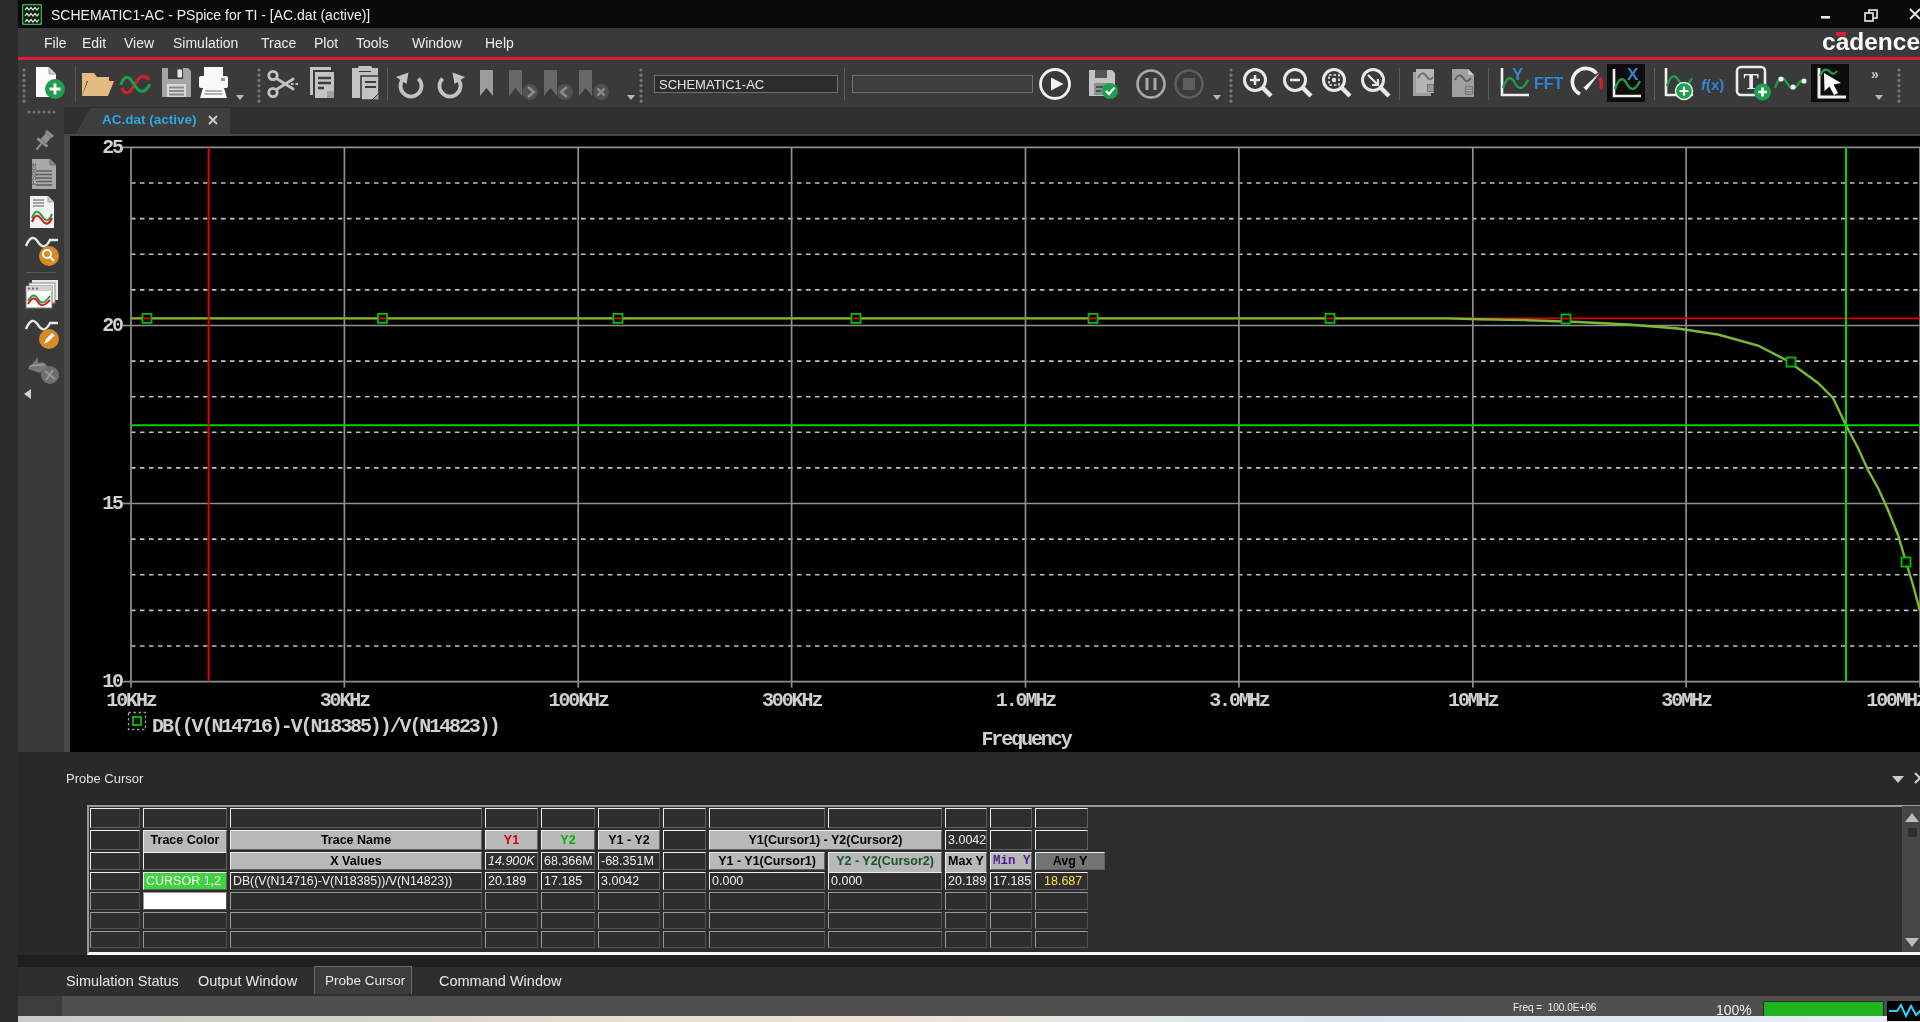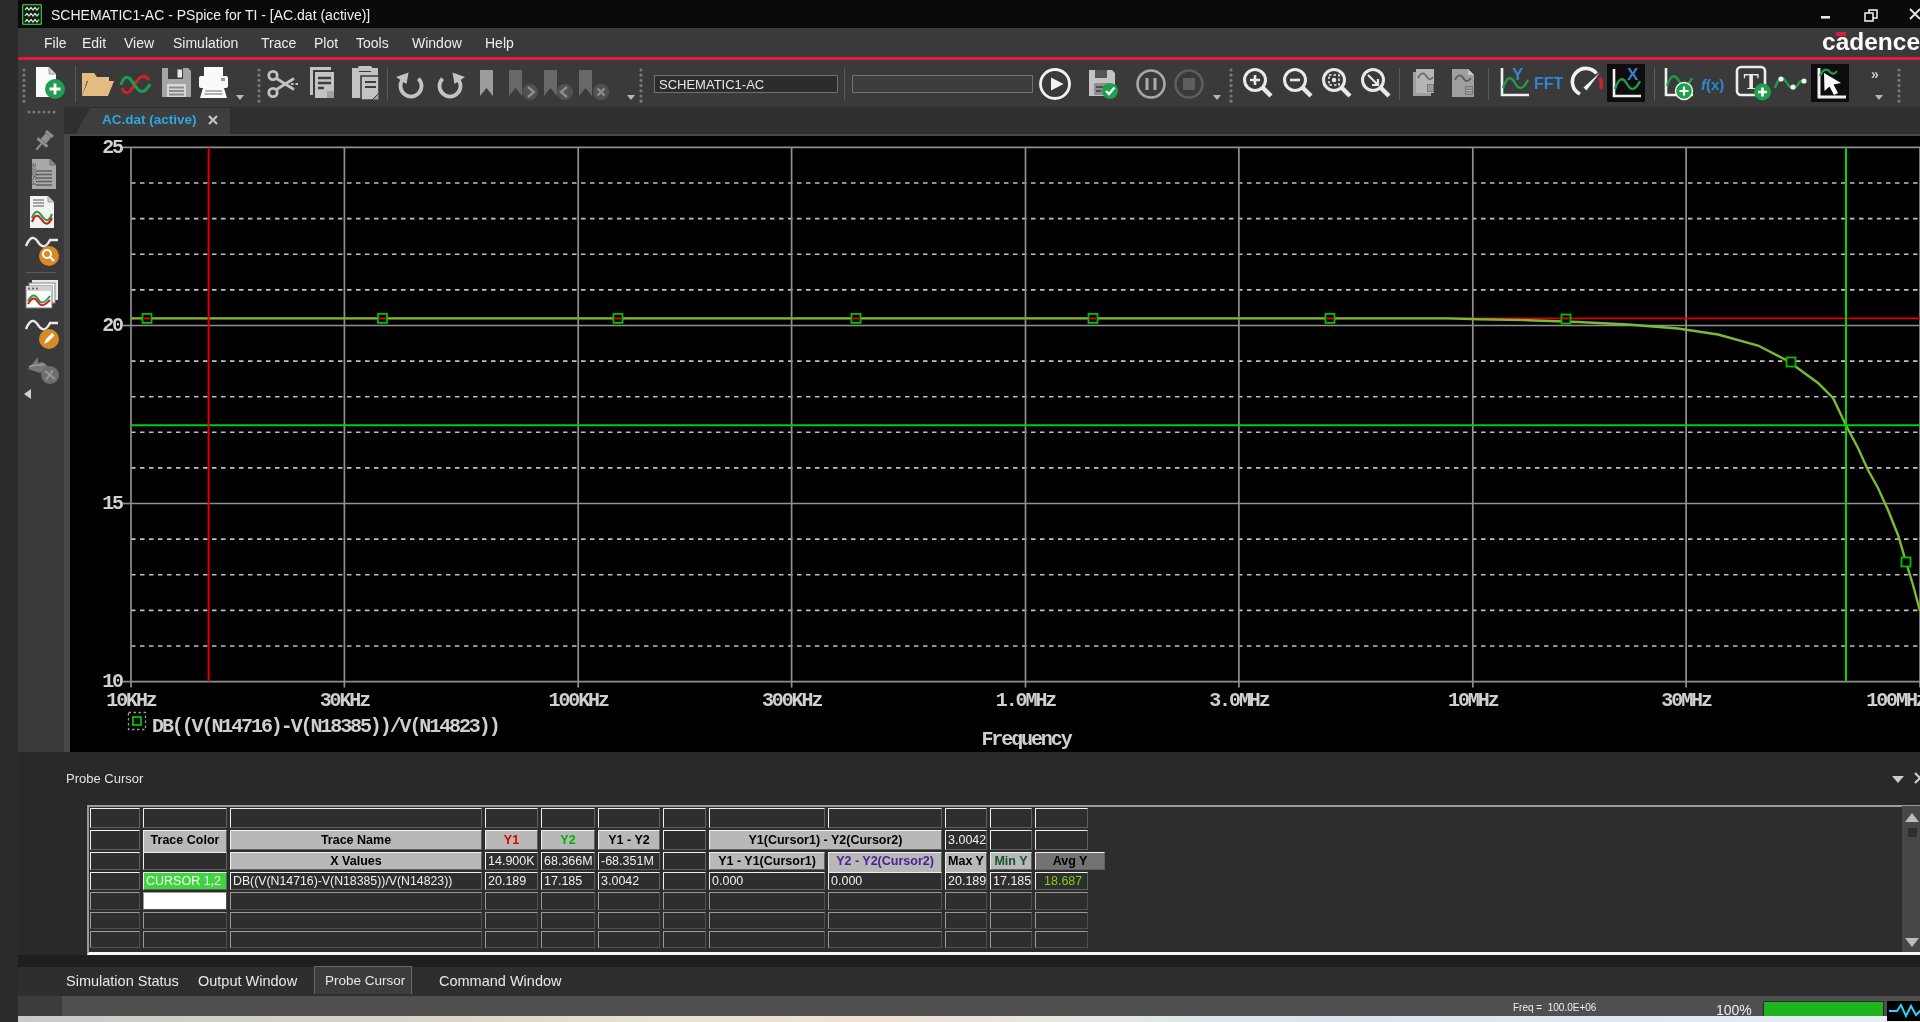--- a/index.html
+++ b/index.html
@@ -177,41 +177,41 @@
 <div class="abs pcell" style="left:523px;top:830px;width:54px;height:20px;font-size:12.5px;background:#b8b8b8;color:#000;font-weight:bold;text-align:center;"><span style="position:relative;top:2px;"><span style="color:#00b400;">Y2</span></span></div>
 <div class="abs pcell" style="left:580px;top:830px;width:62px;height:20px;font-size:12.5px;background:#b8b8b8;color:#000;font-weight:bold;text-align:center;"><span style="position:relative;top:2px;">Y1 - Y2</span></div>
 <div class="abs pcell" style="left:645px;top:830px;width:43px;height:20px;font-size:12.5px;background:#2e2e2e;color:#f0f0f0;"></div>
 <div class="abs pcell" style="left:691px;top:830px;width:233px;height:20px;font-size:12.5px;background:#b8b8b8;color:#000;font-weight:bold;text-align:center;"><span style="position:relative;top:2px;">Y1(Cursor1) - Y2(Cursor2)</span></div>
 <div class="abs pcell" style="left:927px;top:830px;width:42px;height:20px;font-size:12.5px;background:#2e2e2e;color:#f0f0f0;"><span style="position:relative;top:2px;">3.0042</span></div>
 <div class="abs pcell" style="left:972px;top:830px;width:42px;height:20px;font-size:12.5px;background:#2e2e2e;color:#f0f0f0;"></div>
 <div class="abs pcell" style="left:1017px;top:830px;width:53px;height:20px;font-size:12.5px;background:#2e2e2e;color:#f0f0f0;"></div>
 <div class="abs pcell" style="left:72px;top:852px;width:50px;height:18px;font-size:12.5px;background:#2e2e2e;color:#f0f0f0;"></div>
 <div class="abs pcell" style="left:125px;top:852px;width:84px;height:18px;font-size:12.5px;background:#2e2e2e;color:#f0f0f0;"></div>
 <div class="abs pcell" style="left:212px;top:852px;width:252px;height:18px;font-size:12.5px;background:#b8b8b8;color:#000;font-weight:bold;text-align:center;"><span style="position:relative;top:1px;">X Values</span></div>
-<div class="abs pcell" style="left:467px;top:852px;width:53px;height:18px;font-size:12.5px;background:#2e2e2e;color:#f0f0f0;"><span style="position:relative;top:1px;">14.900K</span></div>
+<div class="abs pcell" style="left:467px;top:852px;width:53px;height:18px;font-size:12.5px;background:#2e2e2e;color:#f0f0f0;"><span style="position:relative;top:1px;font-style:italic;">14.900K</span></div>
 <div class="abs pcell" style="left:523px;top:852px;width:54px;height:18px;font-size:12.5px;background:#2e2e2e;color:#f0f0f0;"><span style="position:relative;top:1px;">68.366M</span></div>
 <div class="abs pcell" style="left:580px;top:852px;width:62px;height:18px;font-size:12.5px;background:#2e2e2e;color:#f0f0f0;"><span style="position:relative;top:1px;">-68.351M</span></div>
 <div class="abs pcell" style="left:645px;top:852px;width:43px;height:18px;font-size:12.5px;background:#2e2e2e;color:#f0f0f0;"></div>
 <div class="abs pcell" style="left:691px;top:852px;width:116px;height:18px;font-size:12.5px;background:#b8b8b8;color:#000;font-weight:bold;text-align:center;"><span style="position:relative;top:1px;">Y1 - Y1(Cursor1)</span></div>
-<div class="abs pcell" style="left:810px;top:852px;width:114px;height:32px;font-size:12.5px;background:#b8b8b8;color:#4c1d95;font-weight:bold;text-align:center;"><span style="position:relative;top:1px;">Y2 - Y2(Cursor2)</span></div>
+<div class="abs pcell" style="left:810px;top:852px;width:114px;height:32px;font-size:12.5px;background:#b8b8b8;color:#14532d;font-weight:bold;text-align:center;"><span style="position:relative;top:1px;">Y2 - Y2(Cursor2)</span></div>
 <div class="abs pcell" style="left:927px;top:852px;width:42px;height:22px;font-size:12.5px;background:#b8b8b8;color:#000;font-weight:bold;text-align:center;"><span style="position:relative;top:1px;">Max Y</span></div>
-<div class="abs pcell" style="left:972px;top:852px;width:42px;height:18px;font-size:12.5px;background:#b8b8b8;color:#14532d;font-weight:bold;text-align:center;"><span style="position:relative;top:1px;">Min Y</span></div>
+<div class="abs pcell" style="left:972px;top:852px;width:42px;height:18px;font-size:12.5px;background:#b8b8b8;color:#4c1d95;font-weight:bold;text-align:center;font-family:Liberation Mono, monospace;"><span style="position:relative;top:1px;">Min Y</span></div>
 <div class="abs pcell" style="left:1017px;top:852px;width:70px;height:18px;font-size:12.5px;background:#737373;color:#000;font-weight:bold;text-align:center;"><span style="position:relative;top:1px;">Avg Y</span></div>
 <div class="abs pcell" style="left:72px;top:872px;width:50px;height:18px;font-size:12.5px;background:#2e2e2e;color:#f0f0f0;"></div>
 <div class="abs pcell" style="left:125px;top:872px;width:84px;height:18px;font-size:12.5px;background:#3ed43e;color:#fff;"><span style="position:relative;top:1px;">CURSOR 1,2</span></div>
 <div class="abs pcell" style="left:212px;top:872px;width:252px;height:18px;font-size:12.3px;background:#2e2e2e;color:#f0f0f0;"><span style="position:relative;top:1px;">DB((V(N14716)-V(N18385))/V(N14823))</span></div>
 <div class="abs pcell" style="left:467px;top:872px;width:53px;height:18px;font-size:12.5px;background:#2e2e2e;color:#f0f0f0;"><span style="position:relative;top:1px;">20.189</span></div>
 <div class="abs pcell" style="left:523px;top:872px;width:54px;height:18px;font-size:12.5px;background:#2e2e2e;color:#f0f0f0;"><span style="position:relative;top:1px;">17.185</span></div>
 <div class="abs pcell" style="left:580px;top:872px;width:62px;height:18px;font-size:12.5px;background:#2e2e2e;color:#f0f0f0;"><span style="position:relative;top:1px;">3.0042</span></div>
 <div class="abs pcell" style="left:645px;top:872px;width:43px;height:18px;font-size:12.5px;background:#2e2e2e;color:#f0f0f0;"></div>
 <div class="abs pcell" style="left:691px;top:872px;width:116px;height:18px;font-size:12.5px;background:#2e2e2e;color:#f0f0f0;"><span style="position:relative;top:1px;">0.000</span></div>
 <div class="abs pcell" style="left:810px;top:872px;width:114px;height:18px;font-size:12.5px;background:#2e2e2e;color:#f0f0f0;"><span style="position:relative;top:1px;">0.000</span></div>
 <div class="abs pcell" style="left:927px;top:872px;width:42px;height:18px;font-size:12.5px;background:#2e2e2e;color:#f0f0f0;"><span style="position:relative;top:1px;">20.189</span></div>
 <div class="abs pcell" style="left:972px;top:872px;width:42px;height:18px;font-size:12.5px;background:#2e2e2e;color:#f0f0f0;"><span style="position:relative;top:1px;">17.185</span></div>
-<div class="abs pcell" style="left:1017px;top:872px;width:53px;height:18px;font-size:12.5px;background:#2e2e2e;color:#84cc16;padding-left:8px;"><span style="position:relative;top:1px;">18.687</span></div>
+<div class="abs pcell" style="left:1017px;top:872px;width:53px;height:18px;font-size:12.5px;background:#2e2e2e;color:#fde047;padding-left:8px;"><span style="position:relative;top:1px;">18.687</span></div>
 <div class="abs pcell" style="left:72px;top:892px;width:50px;height:18px;font-size:12.5px;border-color:#9a9a9a #4f4f4f #4f4f4f #9a9a9a;background:#2e2e2e;color:#f0f0f0;"></div>
 <div class="abs pcell" style="left:125px;top:892px;width:84px;height:18px;font-size:12.5px;border-color:#9a9a9a #4f4f4f #4f4f4f #9a9a9a;background:#ffffff;"></div>
 <div class="abs pcell" style="left:212px;top:892px;width:252px;height:18px;font-size:12.5px;border-color:#9a9a9a #4f4f4f #4f4f4f #9a9a9a;background:#2e2e2e;color:#f0f0f0;"></div>
 <div class="abs pcell" style="left:467px;top:892px;width:53px;height:18px;font-size:12.5px;border-color:#9a9a9a #4f4f4f #4f4f4f #9a9a9a;background:#2e2e2e;color:#f0f0f0;"></div>
 <div class="abs pcell" style="left:523px;top:892px;width:54px;height:18px;font-size:12.5px;border-color:#9a9a9a #4f4f4f #4f4f4f #9a9a9a;background:#2e2e2e;color:#f0f0f0;"></div>
 <div class="abs pcell" style="left:580px;top:892px;width:62px;height:18px;font-size:12.5px;border-color:#9a9a9a #4f4f4f #4f4f4f #9a9a9a;background:#2e2e2e;color:#f0f0f0;"></div>
 <div class="abs pcell" style="left:645px;top:892px;width:43px;height:18px;font-size:12.5px;border-color:#9a9a9a #4f4f4f #4f4f4f #9a9a9a;background:#2e2e2e;color:#f0f0f0;"></div>
 <div class="abs pcell" style="left:691px;top:892px;width:116px;height:18px;font-size:12.5px;border-color:#9a9a9a #4f4f4f #4f4f4f #9a9a9a;background:#2e2e2e;color:#f0f0f0;"></div>
 <div class="abs pcell" style="left:810px;top:892px;width:114px;height:18px;font-size:12.5px;border-color:#9a9a9a #4f4f4f #4f4f4f #9a9a9a;background:#2e2e2e;color:#f0f0f0;"></div>
 <div class="abs pcell" style="left:927px;top:892px;width:42px;height:18px;font-size:12.5px;border-color:#9a9a9a #4f4f4f #4f4f4f #9a9a9a;background:#2e2e2e;color:#f0f0f0;"></div>

